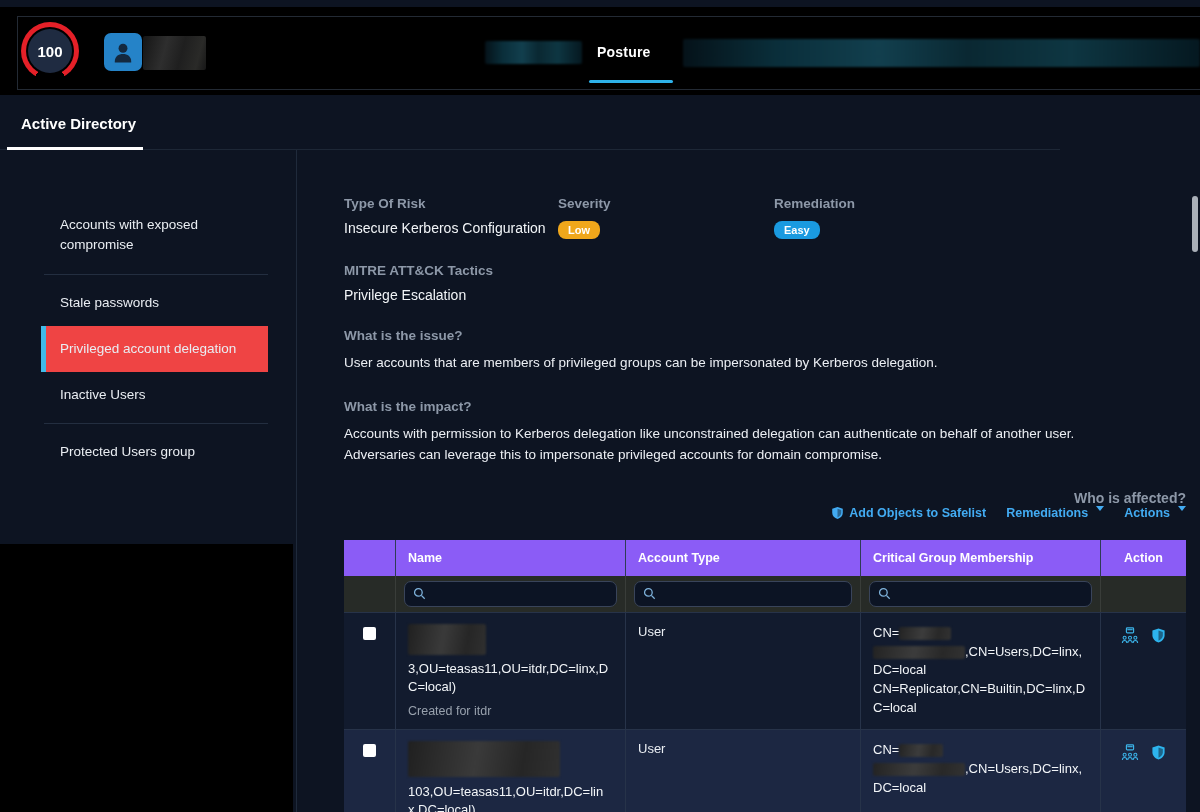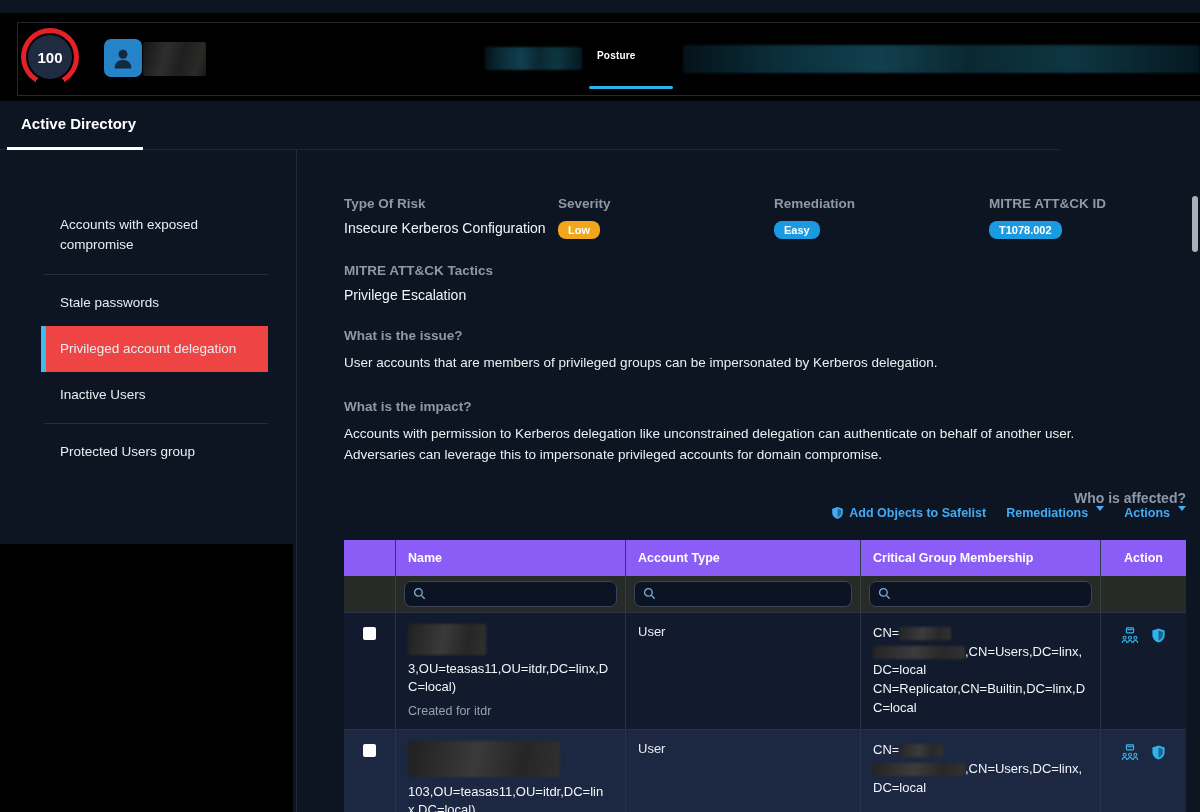--- a/index.html
+++ b/index.html
@@ -6,36 +6,36 @@
   html,body { width:1200px; height:812px; }
   body {
     position: relative;
     background: #0d1422;
     font-family: "Liberation Sans", sans-serif;
     color: #e9edf2;
     overflow: hidden;
   }
 
   
-  .topbar { position:absolute; left:0; top:13px; width:1200px; height:88px; background:#000; }
+  .topbar { position:absolute; left:0; top:7px; width:1200px; height:88px; background:#000; }
   .topbar-frame { position:absolute; left:17px; top:9px; right:0; bottom:5px; border:1px solid #232a34; border-right:none; }
   .gauge { position:absolute; left:21px; top:15px; width:58px; height:58px; border-radius:50%;
     background: conic-gradient(#e52028 0deg 150deg, transparent 150deg 210deg, #e52028 210deg 360deg); }
   .gauge::before { content:""; position:absolute; inset:5px; border-radius:50%; background:#000; }
   .gauge-inner { position:absolute; inset:7px; border-radius:50%; background:#1f2b41;
     display:flex; align-items:center; justify-content:center; font-size:15px; font-weight:700; color:#fff; }
   .avatar { position:absolute; left:104px; top:26px; width:38px; height:38px; background:#2583c8; border-radius:7px;
     display:flex; align-items:center; justify-content:center; }
   .name-redact { position:absolute; left:143px; top:29px; width:63px; height:34px; border-radius:2px;
     background: linear-gradient(105deg,#151515,#2e2e2e 35%,#1f1f1f 60%,#2a2a28 85%,#171717); }
   .nav-blur { position:absolute; border-radius:2px; filter: blur(1px);
     background: linear-gradient(90deg,#051219 0%,#0a2e3a 18%,#123f4e 38%,#0a2832 55%,#0e3642 75%,#051820 100%); }
   .nav-blur-left { left:485px; top:34px; width:97px; height:23px; }
   .nav-blur-right { left:683px; top:32px; width:517px; height:28px; }
-  .nav-posture { position:absolute; left:597px; top:37px; font-size:10px; font-weight:700; color:#fff; letter-spacing:.2px; cursor:pointer; }
+  .nav-posture { position:absolute; left:597px; top:37px; font-size:14px; font-weight:700; color:#fff; letter-spacing:.2px; cursor:pointer; }
   .nav-underline { position:absolute; left:589px; top:73px; width:84px; height:3px; background:#2eb2ea; border-radius:2px; }
 
   
   .tabsrow { position:absolute; left:0; top:78px; width:1060px; height:72px; border-bottom:1px solid #1d2736; }
   .tab-ad { position:absolute; left:21px; bottom:17px; font-size:15px; font-weight:700; color:#fff; cursor:pointer; }
   .tab-ad-underline { position:absolute; left:7px; bottom:-1px; width:136px; height:3px; background:#fff; }
 
   
   .sidebar { position:absolute; left:0; top:150px; width:296px; height:662px; }
   .side-list { padding-top:52px; }
@@ -139,24 +139,20 @@
       <div class="val">Insecure Kerberos Configuration</div>
     </div>
     <div>
       <div class="lbl">Severity</div>
       <span class="badge badge-low">Low</span>
     </div>
     <div>
       <div class="lbl">Remediation</div>
       <span class="badge badge-blue">Easy</span>
     </div>
-    <div>
-      <div class="lbl">MITRE ATT&amp;CK ID</div>
-      <span class="badge badge-blue">T1078.002</span>
-    </div>
   </div>
 
   <div class="tactics">
     <div class="lbl">MITRE ATT&amp;CK Tactics</div>
     <div class="val">Privilege Escalation</div>
   </div>
 
   <div class="section">
     <div class="lbl">What is the issue?</div>
     <div class="body">User accounts that are members of privileged groups can be impersonated by Kerberos delegation.</div>

